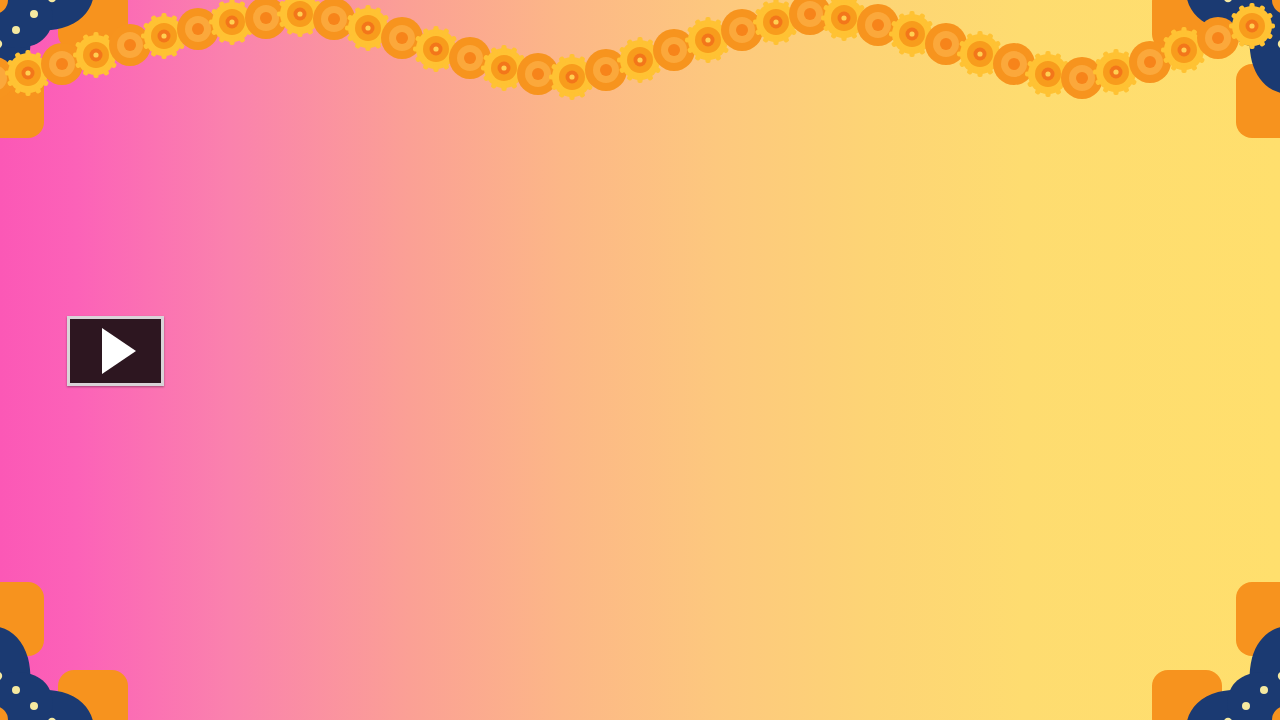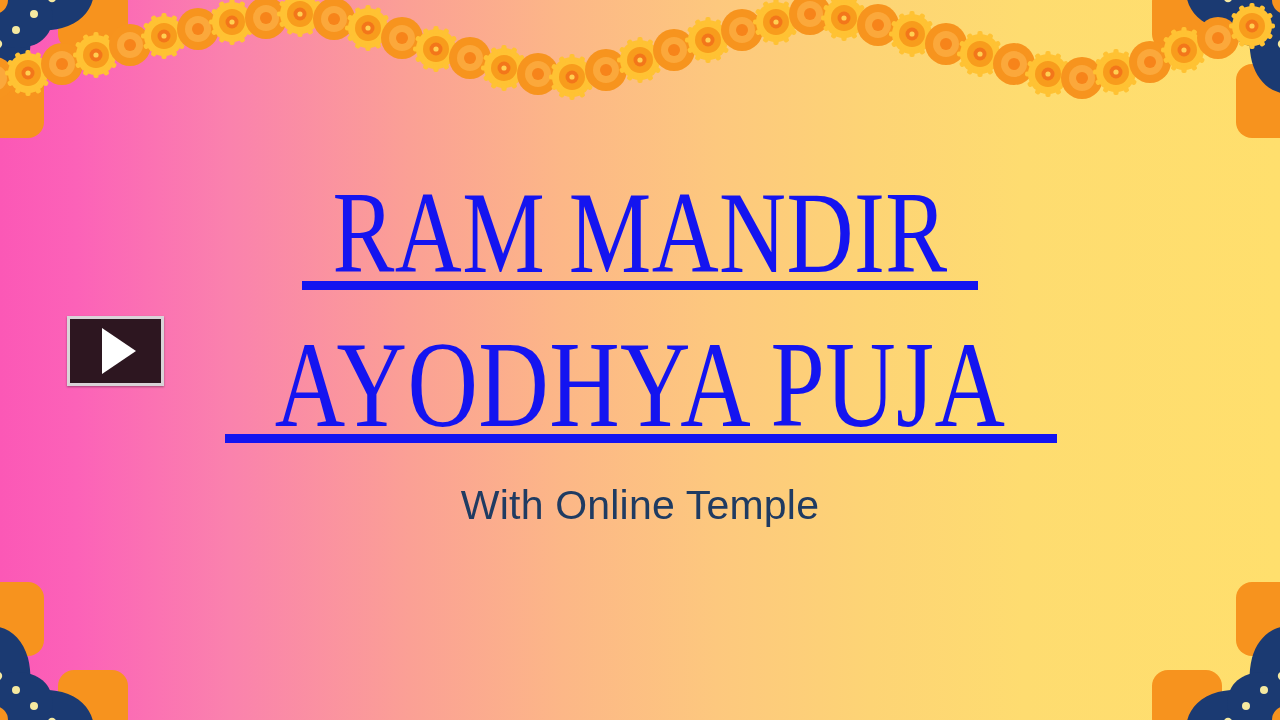--- a/index.html
+++ b/index.html
@@ -448,23 +448,15 @@
         <use href="#mg-smooth" x="1218" y="38"></use>
         <use href="#mg-serr" x="1252" y="26"></use>
       </g>
     </svg>
   </div>
 
   <div class="play-btn" title="Play">
     <span class="play-tri"></span>
   </div>
 
-  <div class="title-block">
-    <span class="title-line t1">RAM MANDIR</span>
-    <div class="rule rule-1"></div>
-    <div class="spacer-1"></div>
-    <span class="title-line t2">AYODHYA PUJA</span>
-    <div class="rule rule-2"></div>
-  </div>
-
-  <div class="subtitle">With Online Temple</div>
+
 
 </div>
 
 </body></html>

